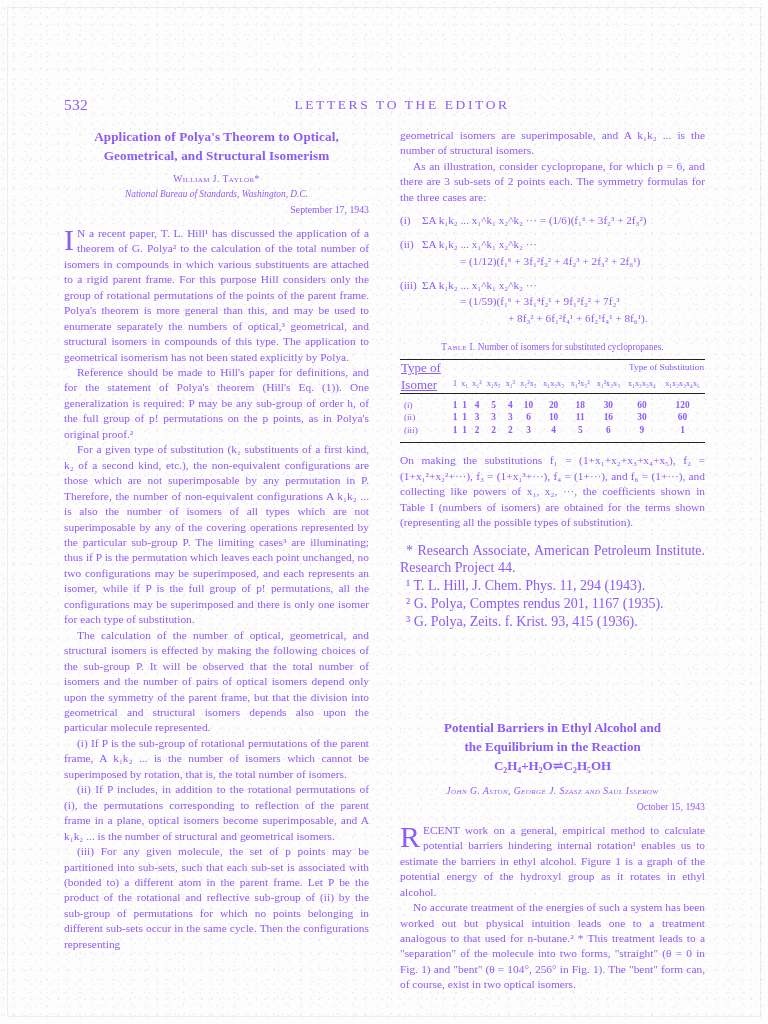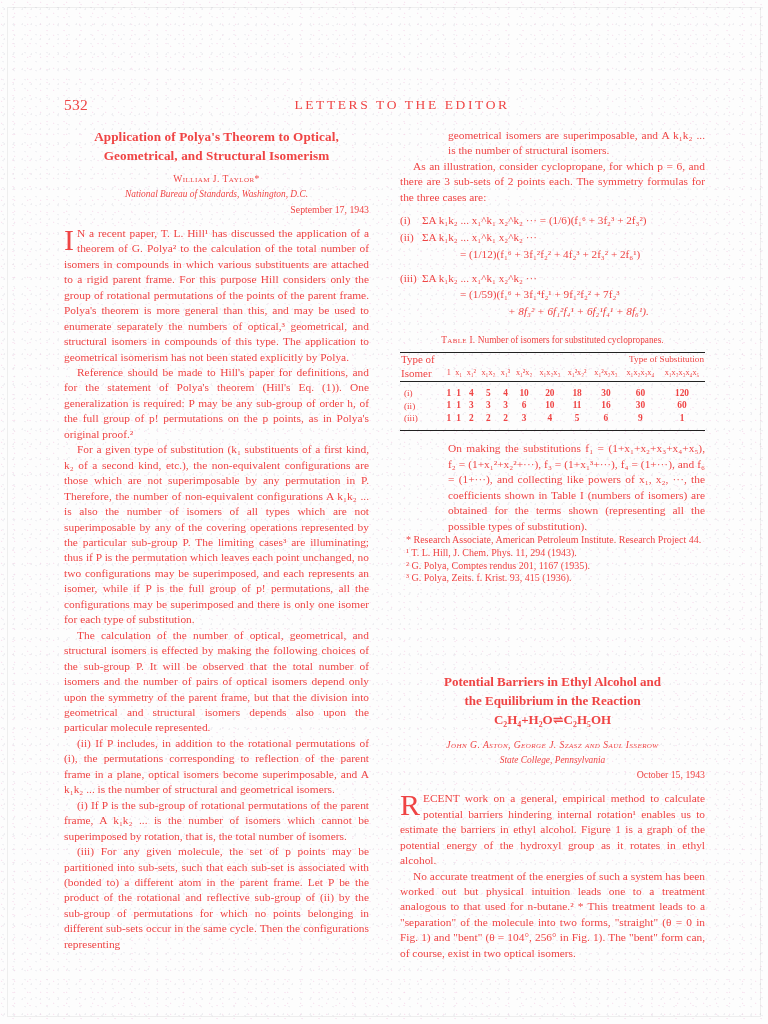--- a/index.html
+++ b/index.html
@@ -9,21 +9,21 @@
     background: #b8b8b8;
   }
   #page {
     position: relative;
     width: 768px;
     height: 1024px;
     margin: 0 auto;
     background: #fdfdfd;
     overflow: hidden;
     font-family: "Liberation Serif", "DejaVu Serif", serif;
-    color: #ef4444;
+    color: #8b5cf6;
   }
   
   #scan-noise {
     position: absolute;
     inset: 0;
     pointer-events: none;
     opacity: .55;
     background-image:
       radial-gradient(circle at 12% 22%, rgba(236,170,210,.55) 0 .7px, transparent 1px),
       radial-gradient(circle at 47% 61%, rgba(200,200,210,.5) 0 .7px, transparent 1px),
@@ -97,21 +97,21 @@
     line-height: 1.3;
     margin: 2px 0 0 0;
   }
   .date {
     text-align: right;
     font-size: 9.8px;
     margin: 2px 0 10px 0;
   }
 
   p.body { margin: 0; text-indent: 13px; }
-  p.body.noindent { text-indent: 0; margin-left: 48px; }
+  p.body.noindent { text-indent: 0; }
 
   
   p.dropcap {
     text-indent: 0;
     margin: 0;
   }
   p.dropcap .cap {
     float: left;
     font-size: 30px;
     line-height: .82;
@@ -119,21 +119,21 @@
     margin-right: 1px;
     font-weight: normal;
   }
   p.dropcap .after-cap { padding-left: 0; }
 
   
   .eqblock { margin: 7px 0 7px 0; font-size: 11.2px; line-height: 1.5; }
   .eqrow { display: block; white-space: nowrap; }
   .eqnum { display: inline-block; width: 22px; }
   .eqcont { display: block; padding-left: 60px; white-space: nowrap; }
-  .eqcont2 { display: block; padding-left: 108px; white-space: nowrap; font-style: italic; }
+  .eqcont2 { display: block; padding-left: 108px; white-space: nowrap; }
 
   
   .tbl-wrap { margin: 14px 0 10px 0; }
   .tbl-caption {
     font-size: 9.3px;
     text-align: center;
     font-variant: normal;
     margin-bottom: 5px;
   }
   .tbl-caption .sc { font-variant: small-caps; letter-spacing: .3px; }
@@ -156,22 +156,23 @@
   table.isomers th, table.isomers td { padding: 0; }
   table.isomers .grouphead {
     text-align: right;
     font-weight: normal;
     font-size: 9.2px;
     padding-bottom: 1px;
   }
   table.isomers .stub {
     text-align: left;
     font-weight: normal;
-    font-size: 11px;
+    font-size: 13px;
     white-space: nowrap;
+    text-decoration: underline;
   }
   table.isomers .colhead {
     text-align: center;
     font-weight: normal;
     font-size: 8.2px;
     white-space: nowrap;
     padding: 0 1px 2px 1px;
   }
   table.isomers tbody td {
     text-align: center;
@@ -183,21 +184,22 @@
     text-align: left;
     font-weight: normal;
     font-size: 9.2px;
     padding-left: 4px;
     white-space: nowrap;
   }
   .spacer-row td { height: 5px; }
 
   
   .footnotes {
-    font-size: 10px;
+    margin-top: 11px;
+    font-size: 14px;
     line-height: 1.28;
   }
   .footnotes .fn { text-indent: 6px; margin: 0; }
 
   
   .art-gap { height: 88px; }
   h1.art-title2 {
     font-size: 13px;
     font-weight: bold;
     text-align: center;
@@ -234,37 +236,37 @@
     <p class="affil">National Bureau of Standards, Washington, D.C.</p>
     <p class="date">September 17, 1943</p>
 
     <p class="body dropcap">
       <span class="cap">I</span><span class="after-cap">N a recent paper, T. L. Hill¹ has discussed the application of a theorem of G. Polya² to the calculation of the total number of isomers in compounds in which various substituents are attached to a rigid parent frame. For this purpose Hill considers only the group of rotational permutations of the points of the parent frame. Polya's theorem is more general than this, and may be used to enumerate separately the numbers of optical,³ geometrical, and structural isomers in compounds of this type. The application to geometrical isomerism has not been stated explicitly by Polya.</span>
     </p>
 
     <p class="body">Reference should be made to Hill's paper for definitions, and for the statement of Polya's theorem (Hill's Eq. (1)). One generalization is required: P may be any sub-group of order h, of the full group of p! permutations on the p points, as in Polya's original proof.²</p>
     <p class="body">For a given type of substitution (k₁ substituents of a first kind, k₂ of a second kind, etc.), the non-equivalent configurations are those which are not superimposable by any permutation in P. Therefore, the number of non-equivalent configurations A k₁k₂ ... is also the number of isomers of all types which are not superimposable by any of the covering operations represented by the particular sub-group P. The limiting cases³ are illuminating; thus if P is the permutation which leaves each point unchanged, no two configurations may be superimposed, and each represents an isomer, while if P is the full group of p! permutations, all the configurations may be superimposed and there is only one isomer for each type of substitution.</p>
     <p class="body">The calculation of the number of optical, geometrical, and structural isomers is effected by making the following choices of the sub-group P. It will be observed that the total number of isomers and the number of pairs of optical isomers depend only upon the symmetry of the parent frame, but that the division into geometrical and structural isomers depends also upon the particular molecule represented.</p>
+    <p class="body">(i) If P is the sub-group of rotational permutations of the parent frame, A k₁k₂ ... is the number of isomers which cannot be superimposed by rotation, that is, the total number of isomers.</p>
     <p class="body">(ii) If P includes, in addition to the rotational permutations of (i), the permutations corresponding to reflection of the parent frame in a plane, optical isomers become superimposable, and A k₁k₂ ... is the number of structural and geometrical isomers.</p>
-    <p class="body">(i) If P is the sub-group of rotational permutations of the parent frame, A k₁k₂ ... is the number of isomers which cannot be superimposed by rotation, that is, the total number of isomers.</p>
     <p class="body">(iii) For any given molecule, the set of p points may be partitioned into sub-sets, such that each sub-set is associated with (bonded to) a different atom in the parent frame. Let P be the product of the rotational and reflective sub-group of (ii) by the sub-group of permutations for which no points belonging in different sub-sets occur in the same cycle. Then the configurations representing</p>
   </div>
 
   <div class="col" id="col-right">
 
     <p class="body noindent">geometrical isomers are superimposable, and A k₁k₂ ... is the number of structural isomers.</p>
     <p class="body">As an illustration, consider cyclopropane, for which p = 6, and there are 3 sub-sets of 2 points each. The symmetry formulas for the three cases are:</p>
 
     <div class="eqblock">
 
       <span class="eqrow">
         <span class="eqnum">(i)</span><span>ΣA k₁k₂ ... x₁^k₁ x₂^k₂ ··· = (1/6)(f₁⁶ + 3f₂³ + 2f₃²)</span>
       </span>
 
-      <span class="eqrow" style="">
+      <span class="eqrow" style="margin-top:7px;">
         <span class="eqnum">(ii)</span><span>ΣA k₁k₂ ... x₁^k₁ x₂^k₂ ···</span>
       </span>
       <span class="eqcont">= (1/12)(f₁⁶ + 3f₁²f₂² + 4f₂³ + 2f₃² + 2f₆¹)</span>
 
       <span class="eqrow" style="margin-top:7px;">
         <span class="eqnum">(iii)</span><span>ΣA k₁k₂ ... x₁^k₁ x₂^k₂ ···</span>
       </span>
       <span class="eqcont">= (1/59)(f₁⁶ + 3f₁⁴f₂¹ + 9f₁²f₂² + 7f₂³</span>
       <span class="eqcont2">+ 8f₃² + 6f₁²f₄¹ + 6f₂¹f₄¹ + 8f₆¹).</span>
     </div>
@@ -374,21 +376,20 @@
     </div>
 
     <div class="art-gap"></div>
 
     <h1 class="art-title2">
       <span>Potential Barriers in Ethyl Alcohol and</span><br>
       <span>the Equilibrium in the Reaction</span><br>
       <span class="formula-line">C₂H₄+H₂O⇌C₂H₅OH</span>
     </h1>
     <p class="authors" style="margin-top:9px;font-style:italic;">John G. Aston, George J. Szasz and Saul Isserow</p>
-    <p class="affil">State College, Pennsylvania</p>
     <p class="date">October 15, 1943</p>
 
     <p class="body dropcap">
       <span class="cap">R</span><span class="after-cap">ECENT work on a general, empirical method to calculate potential barriers hindering internal rotation¹ enables us to estimate the barriers in ethyl alcohol. Figure 1 is a graph of the potential energy of the hydroxyl group as it rotates in ethyl alcohol.</span>
     </p>
     <p class="body">No accurate treatment of the energies of such a system has been worked out but physical intuition leads one to a treatment analogous to that used for n-butane.² * This treatment leads to a "separation" of the molecule into two forms, "straight" (θ = 0 in Fig. 1) and "bent" (θ = 104°, 256° in Fig. 1). The "bent" form can, of course, exist in two optical isomers.</p>
   </div>
 
 </div>
 

